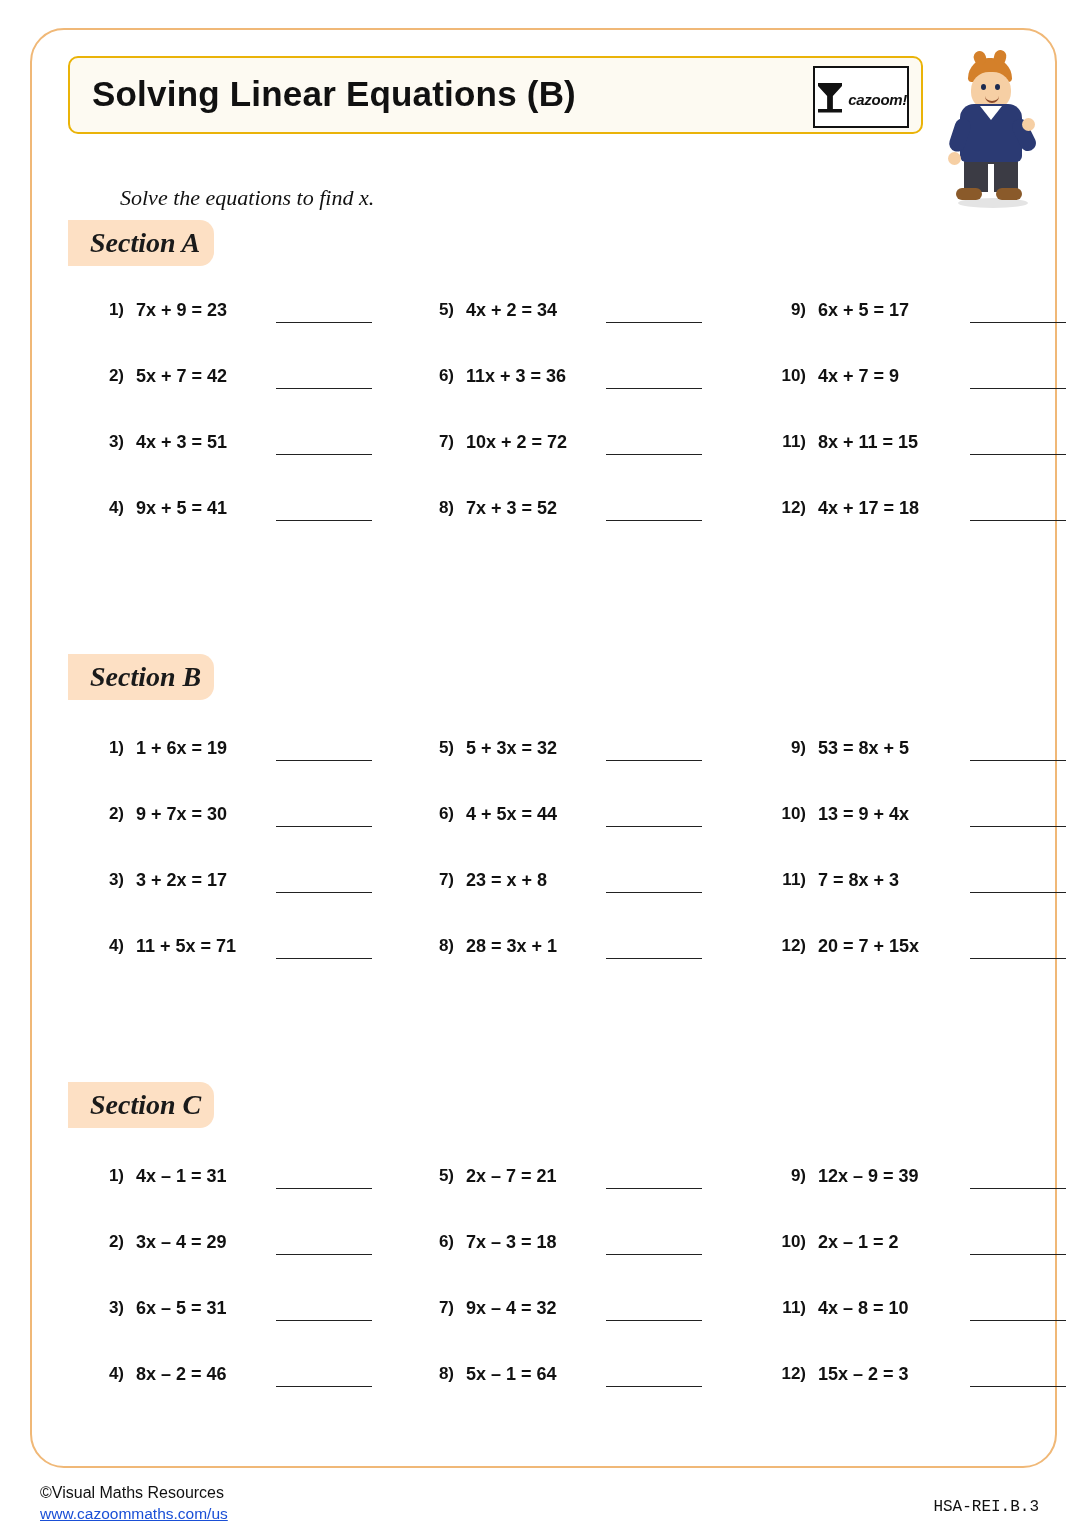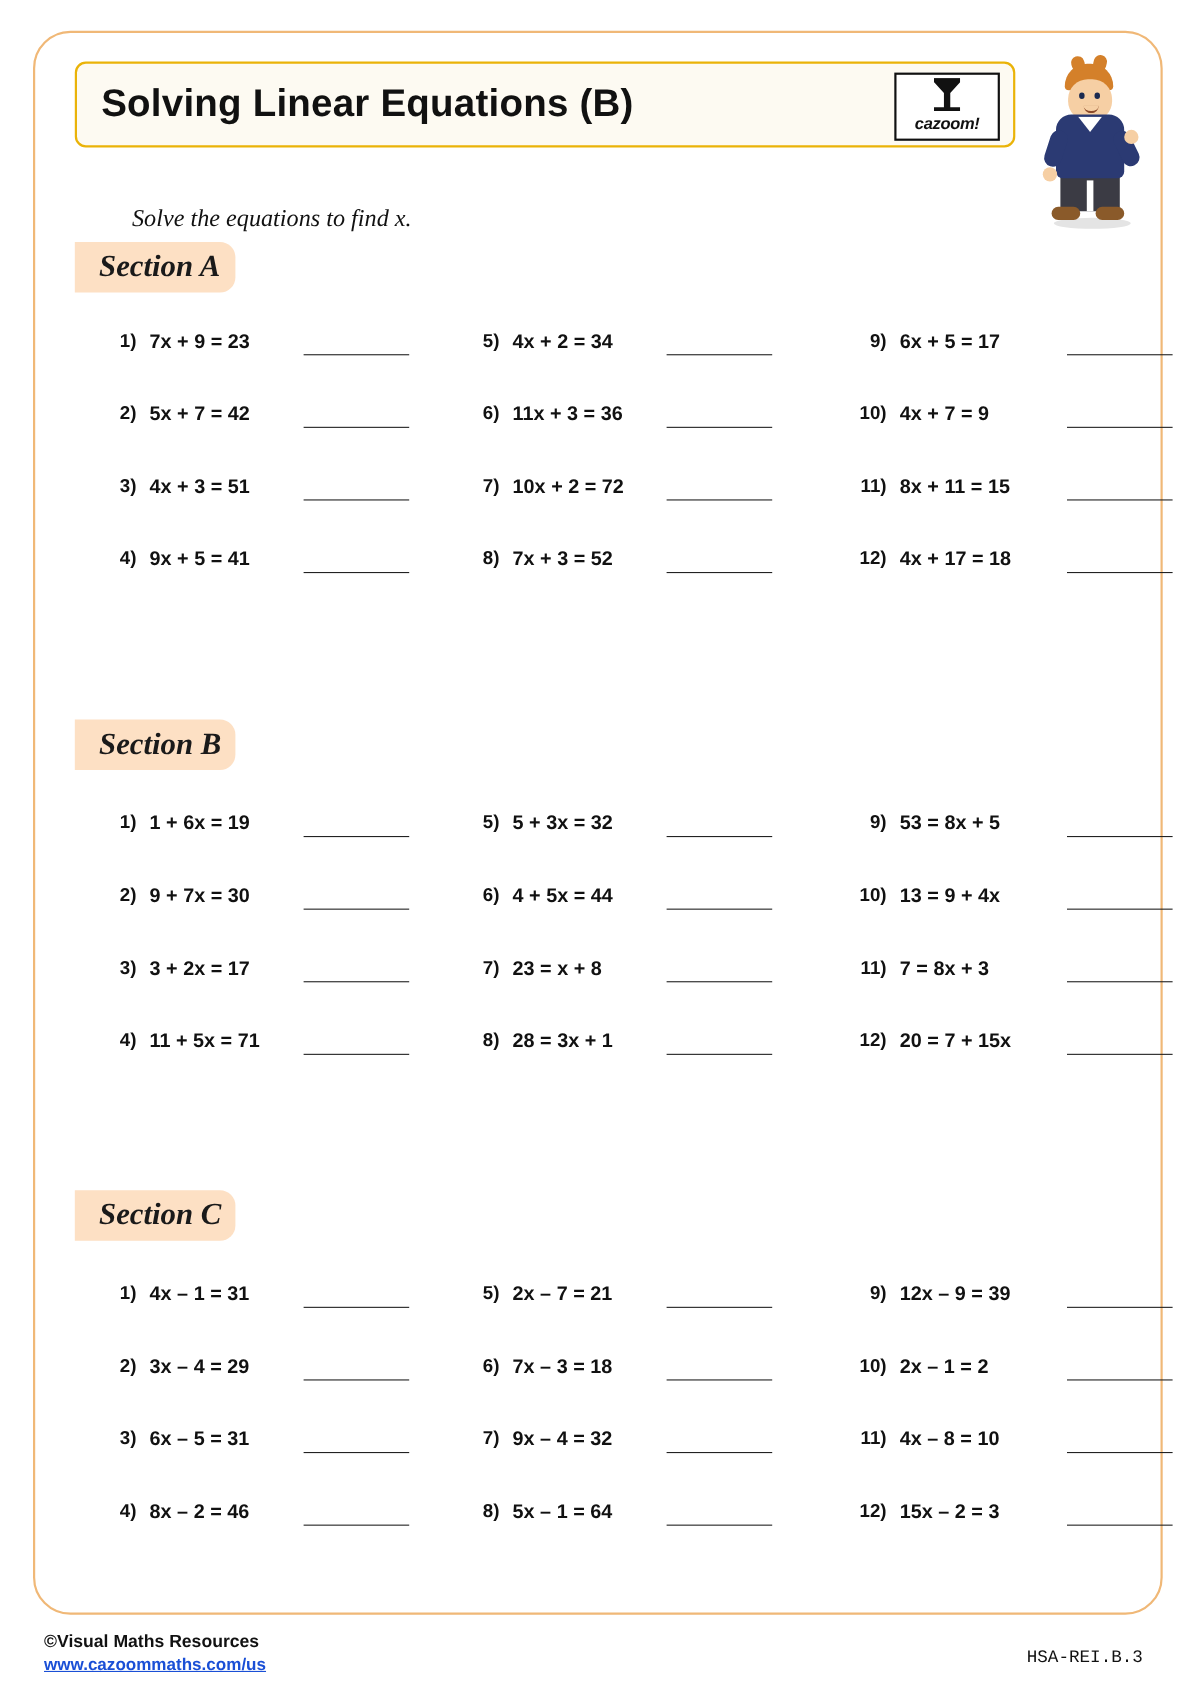--- a/index.html
+++ b/index.html
@@ -52,23 +52,23 @@
   
   .logo-box {
     position: absolute;
     right: 12px;
     top: 8px;
     width: 96px;
     height: 62px;
     border: 2px solid #111;
     background: #ffffff;
     display: flex;
-    flex-direction: column;
+    flex-direction: row;
     align-items: center;
-    justify-content: flex-start;
+    justify-content: space-between;
     padding-top: 3px;
   }
   .logo-glyph {
     width: 30px;
     height: 32px;
     position: relative;
   }
   .logo-glyph:before {
     content: "";
     position: absolute;
@@ -220,21 +220,21 @@
     left: 186px;
     top: 30px;
     width: 96px;
     border-bottom: 1.5px solid #222;
   }
   .qcol.c3 .ansline { left: 198px; width: 96px; }
 
   
   .footer { position: absolute; left: 0; top: 1484px; width: 1087px; height: 52px; }
   .f-left {
-    position: absolute; left: 40px; top: 0; font-size: 16px; color: #111; font-weight: bold;
+    position: absolute; left: 40px; top: 0; font-size: 16px; color: #111;
   }
   .f-left a, .f-link {
     display: block; color: #1a4fd6; text-decoration: underline; font-size: 15.5px; margin-top: 3px;
   }
   .f-center {
     position: absolute; left: 380px; top: 0; width: 360px; text-align: center;
     font-size: 16px; color: #111; line-height: 1.35;
   }
   .f-right {
     position: absolute; right: 48px; top: 14px; font-size: 16px; color: #111; font-family: Liberation Mono, monospace;

